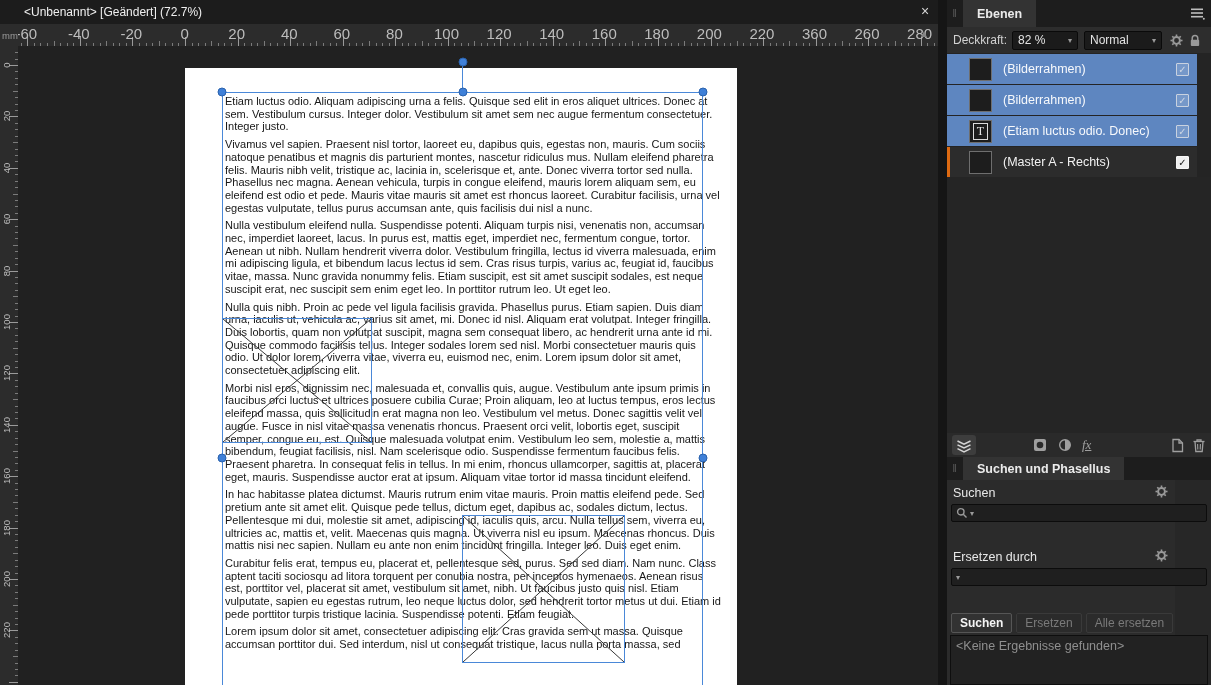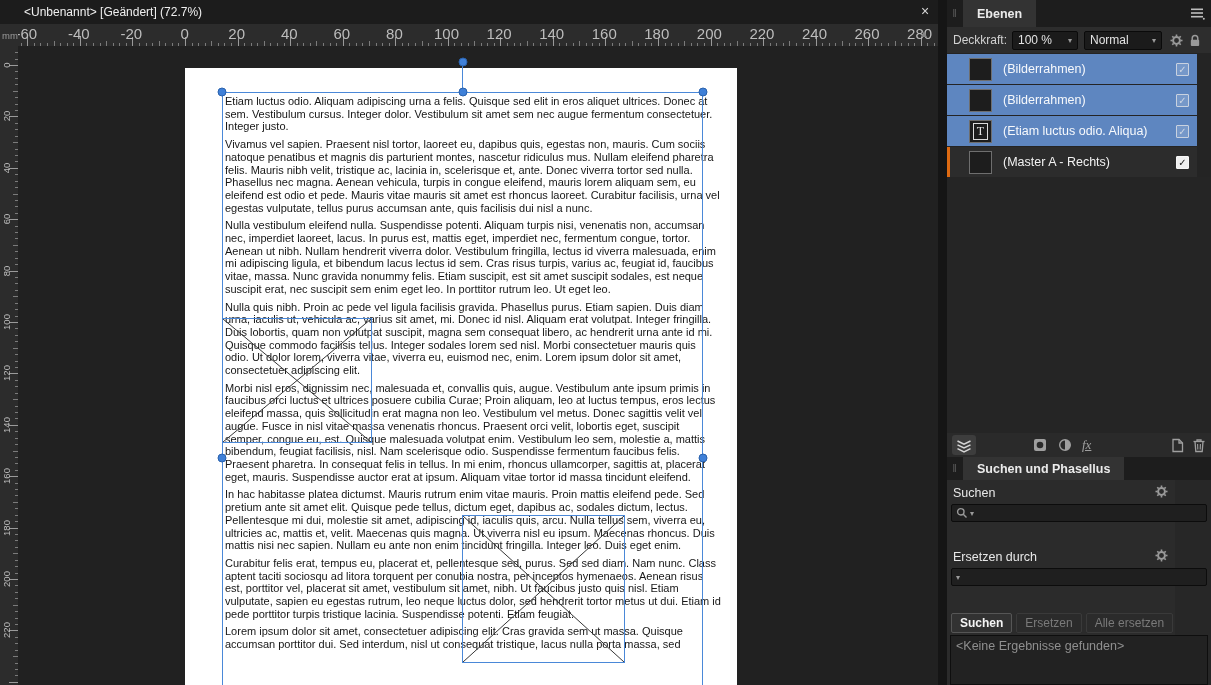--- a/index.html
+++ b/index.html
@@ -258,21 +258,21 @@
       <span class="rlabel" style="left: 272.12px;">40</span>
       <span class="rlabel" style="left: 324.68px;">60</span>
       <span class="rlabel" style="left: 377.24px;">80</span>
       <span class="rlabel" style="left: 429.8px;">100</span>
       <span class="rlabel" style="left: 482.36px;">120</span>
       <span class="rlabel" style="left: 534.92px;">140</span>
       <span class="rlabel" style="left: 587.48px;">160</span>
       <span class="rlabel" style="left: 640.04px;">180</span>
       <span class="rlabel" style="left: 692.6px;">200</span>
       <span class="rlabel" style="left: 745.16px;">220</span>
-      <span class="rlabel" style="left: 797.72px;">240</span>
+      <span class="rlabel" style="left: 797.72px;">360</span>
       <span class="rlabel" style="left: 850.28px;">260</span>
       <span class="rlabel" style="left: 902.84px;">280</span>
     </div>
   <div class="ruler-left" id="ruler-left">
       <div class="ltick" style="top: 6.15px;"></div>
       <div class="ltick" style="top: 12.575px;"></div>
       <div class="ltick major" style="top: 19px;"></div>
       <div class="ltick" style="top: 25.425px;"></div>
       <div class="ltick" style="top: 31.85px;"></div>
       <div class="ltick" style="top: 38.275px;"></div>
@@ -432,21 +432,21 @@
           <rect x="1" y="5.2" width="12" height="1.6" fill="currentColor"></rect>
           <rect x="1" y="8.9" width="12" height="1.6" fill="currentColor"></rect>
           <circle cx="13.8" cy="11.8" r="1" fill="currentColor"></circle>
         </svg>
       </span>
     </div>
 
     <div class="controls">
       <span class="ctl-label">Deckkraft:</span>
       <span class="dd" style="width:66px;">
-        <span>100 %</span>
+        <span>82 %</span>
         <span class="car">▾</span>
       </span>
       <span class="dd" style="width:78px;margin-left:6px;">
         <span>Normal</span>
         <span class="car">▾</span>
       </span>
       <span class="icon" style="margin-left:8px;">
         <svg width="13" height="13" viewBox="0 0 16 16">
           <circle cx="8" cy="8" r="4.2" fill="none" stroke="currentColor" stroke-width="2.4"></circle>
           <g stroke="currentColor" stroke-width="2">
@@ -477,21 +477,21 @@
       </div>
       <div class="lrow selected">
         <span class="thumb"></span>
         <span class="lname">(Bilderrahmen)</span>
         <span class="cb">✓</span>
       </div>
       <div class="lrow selected">
         <span class="thumb">
           <span class="tbox">T</span>
         </span>
-        <span class="lname">(Etiam luctus odio. Aliqua)</span>
+        <span class="lname">(Etiam luctus odio. Donec)</span>
         <span class="cb">✓</span>
       </div>
       <div class="lrow">
         <span class="mbar"></span>
         <span class="thumb"></span>
         <span class="lname">(Master A - Rechts)</span>
         <span class="cb solid">✓</span>
       </div>
     </div>
 

